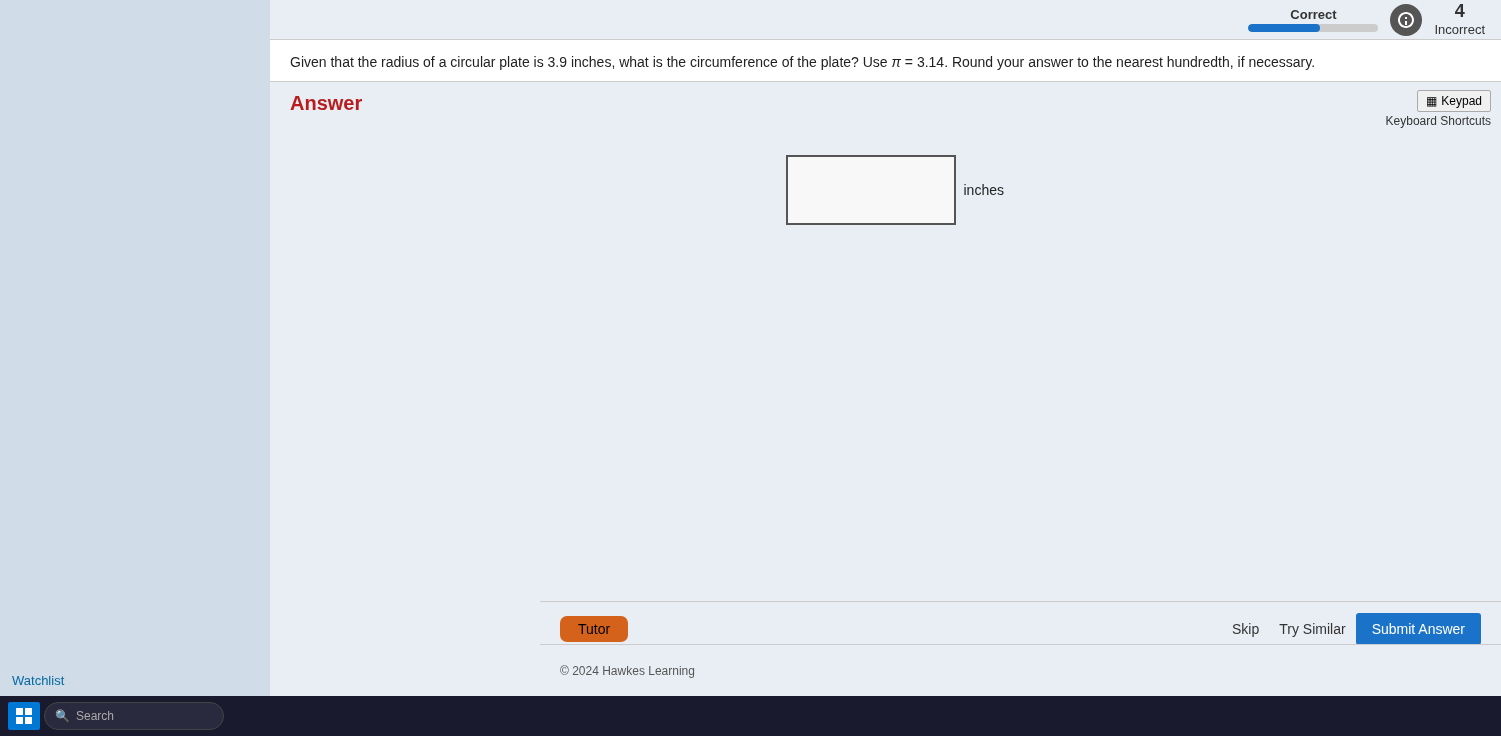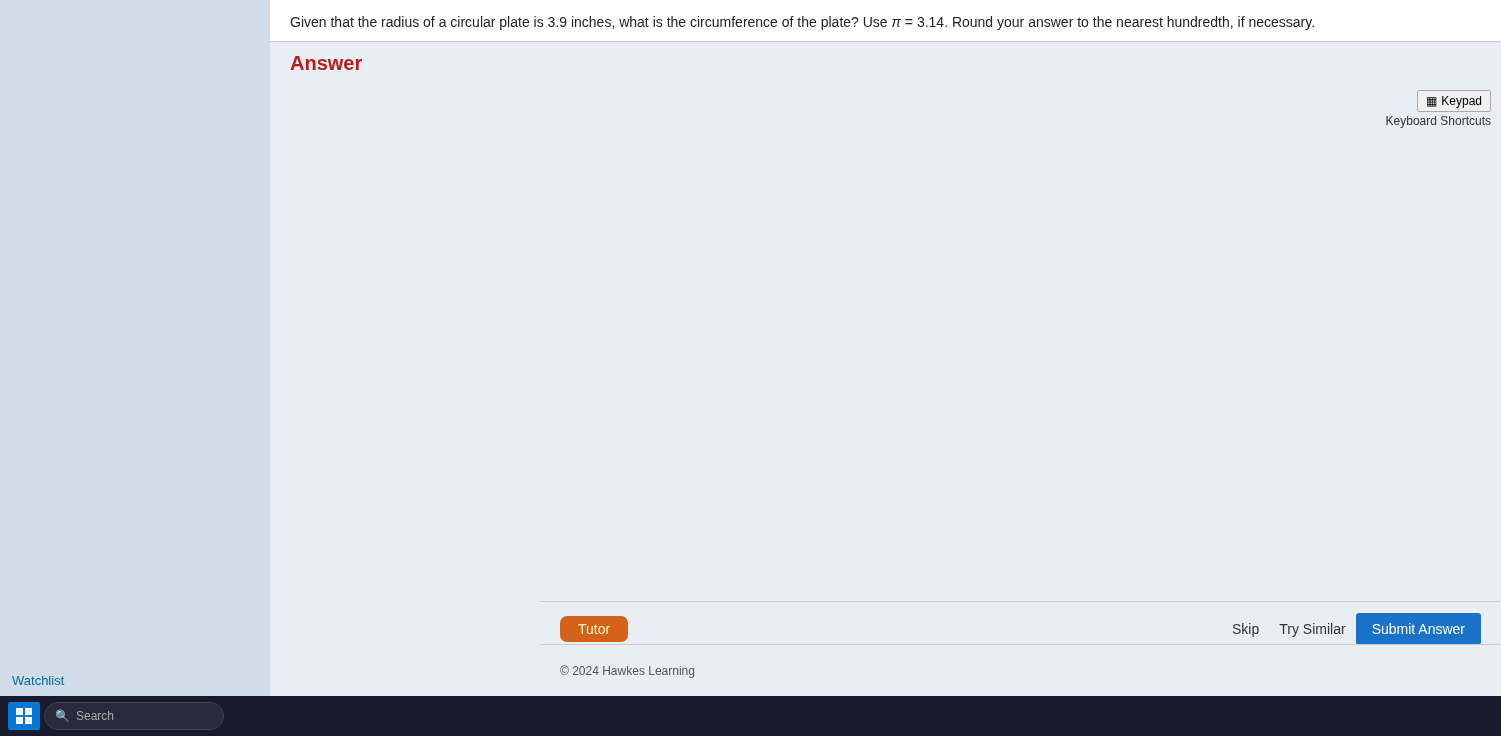--- a/index.html
+++ b/index.html
@@ -172,21 +172,21 @@
       background: #e8eef4;
       border-top: 1px solid #ccc;
       display: flex;
       align-items: center;
       justify-content: space-between;
       padding: 0 20px;
     }
 
     .tutor-button {
       background: #d4621a;
-      color: #fef9c3;
+      color: #000000;
       border: none;
       padding: 5px 18px;
       font-size: 14px;
       cursor: pointer;
       border-radius: 7px;
     }
 
     .bottom-right-buttons {
       display: flex;
       align-items: center;
@@ -314,39 +314,63 @@
 <body>
 
 <div class="sidebar"></div>
 
 <div class="sidebar-watchlist">
   <span>Watchlist</span>
 </div>
 
 <div class="content-wrapper">
 
+  <div class="header-bar">
+    <div class="header-right">
+      <div class="correct-section">
+        <span class="correct-label">Correct</span>
+        <div class="progress-bar-container">
+          <div class="progress-bar-fill" style="width: 55%;"></div>
+        </div>
+      </div>
+      <div class="circle-icon">
+        <svg width="16" height="16" viewBox="0 0 16 16" fill="white">
+          <path d="M8 0C3.58 0 0 3.58 0 8s3.58 8 8 8 8-3.58 8-8-3.58-8-8-8zm0 14c-3.31 0-6-2.69-6-6s2.69-6 6-6 6 2.69 6 6-2.69 6-6 6z"></path>
+          <path d="M7 5h2v2H7zm0 4h2v4H7z"></path>
+        </svg>
+      </div>
+      <div class="incorrect-section">
+        <span class="incorrect-count">4</span>
+        <span class="incorrect-label">Incorrect</span>
+      </div>
+    </div>
+  </div>
 
   <div class="question-area">
     <p class="question-text">
       Given that the radius of a circular plate is 3.9 inches, what is the circumference of the plate? Use <em>π</em> = 3.14. Round your answer to the nearest hundredth, if necessary.
     </p>
   </div>
 
   <div class="answer-section">
     <div class="answer-label">Answer</div>
   </div>
 
   <div class="keypad-area">
     <button class="keypad-button">
       <span>▦</span>
       <span>Keypad</span>
     </button>
     <span class="keyboard-shortcuts-label">Keyboard Shortcuts</span>
   </div>
 
+  <div class="input-container">
+    <input class="answer-input" type="text" placeholder="" style="">
+    <span class="inches-label">inches</span>
+  </div>
 
   <div class="bottom-bar">
     <button class="tutor-button">Tutor</button>
     <div class="bottom-right-buttons">
       <button class="skip-button">Skip</button>
       <button class="try-similar-button">Try Similar</button>
       <button class="submit-button">Submit Answer</button>
     </div>
   </div>
 

